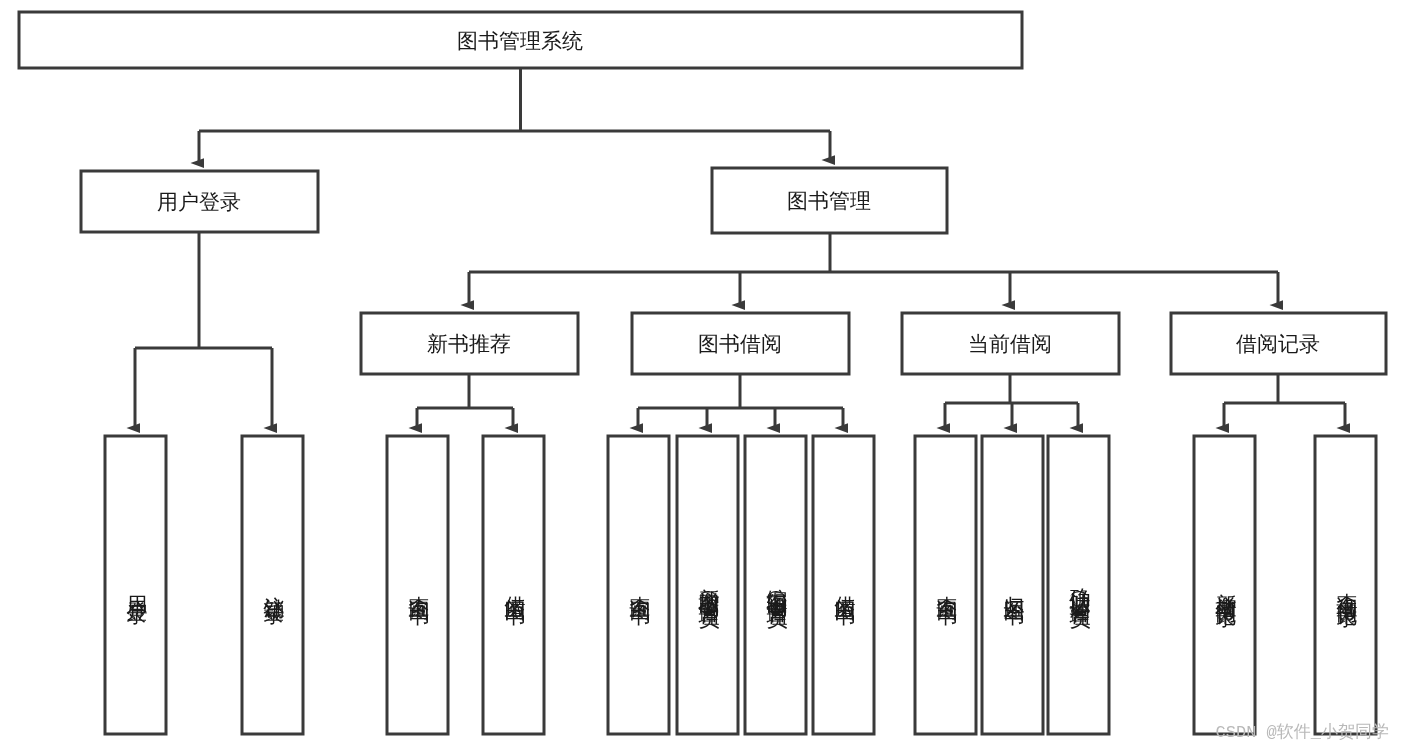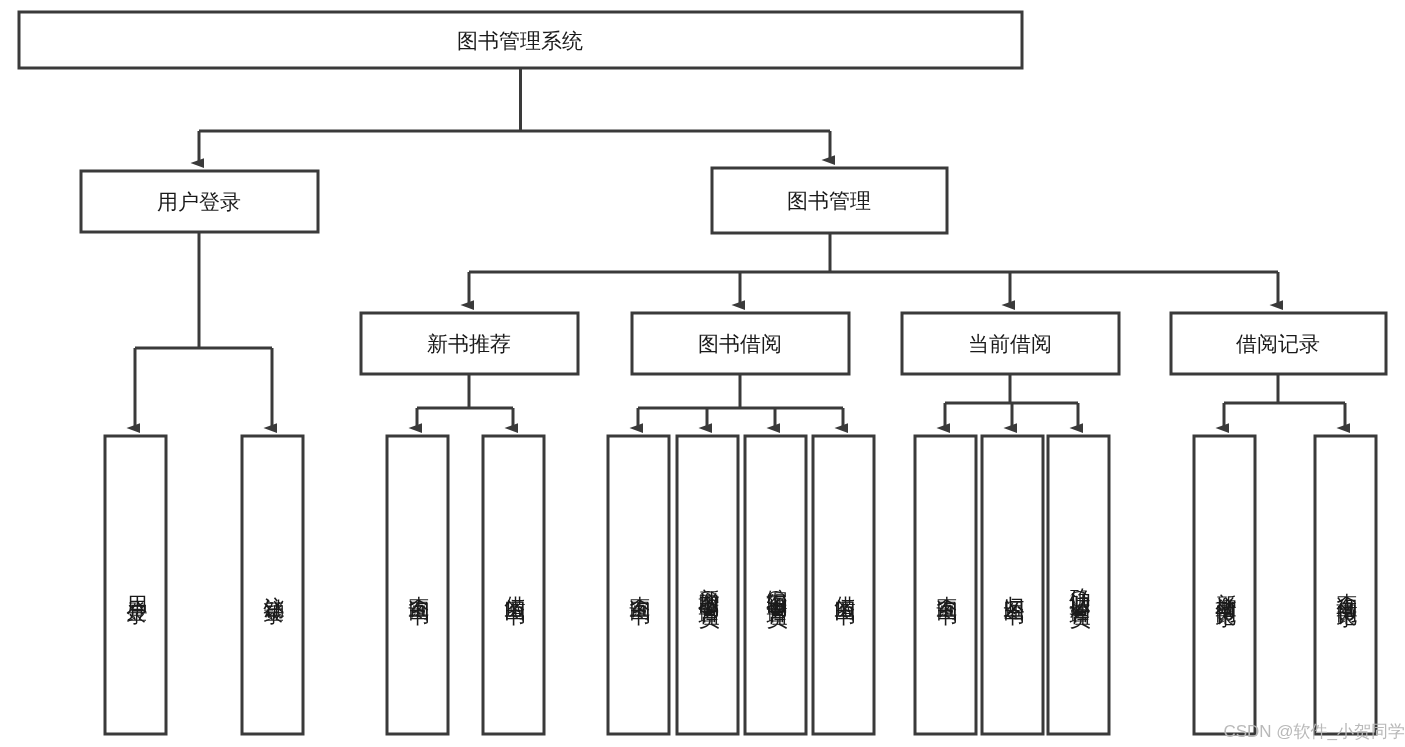--- a/index.html
+++ b/index.html
@@ -22,22 +22,22 @@
     dominant-baseline:middle;text-anchor:middle;
     writing-mode:vertical-rl;
     letter-spacing:3px;
   }
   .edge{
     stroke:#3a3a3a;stroke-width:3;fill:none;
   }
   .arrow-head{fill:#3a3a3a;stroke:none;}
   .watermark{
     position:absolute;
-    right:0;bottom:4px;
-    font-family:Liberation Sans, sans-serif;
+    right:16px;bottom:4px;
+    font-family:Liberation Mono, monospace;
     font-size:17px;
     color:#b9b9b9;
     white-space:nowrap;
     pointer-events:none;
   }
 </style>
 </head>
 <body>
 
 <svg id="diagram" viewBox="0 0 1405 747">

